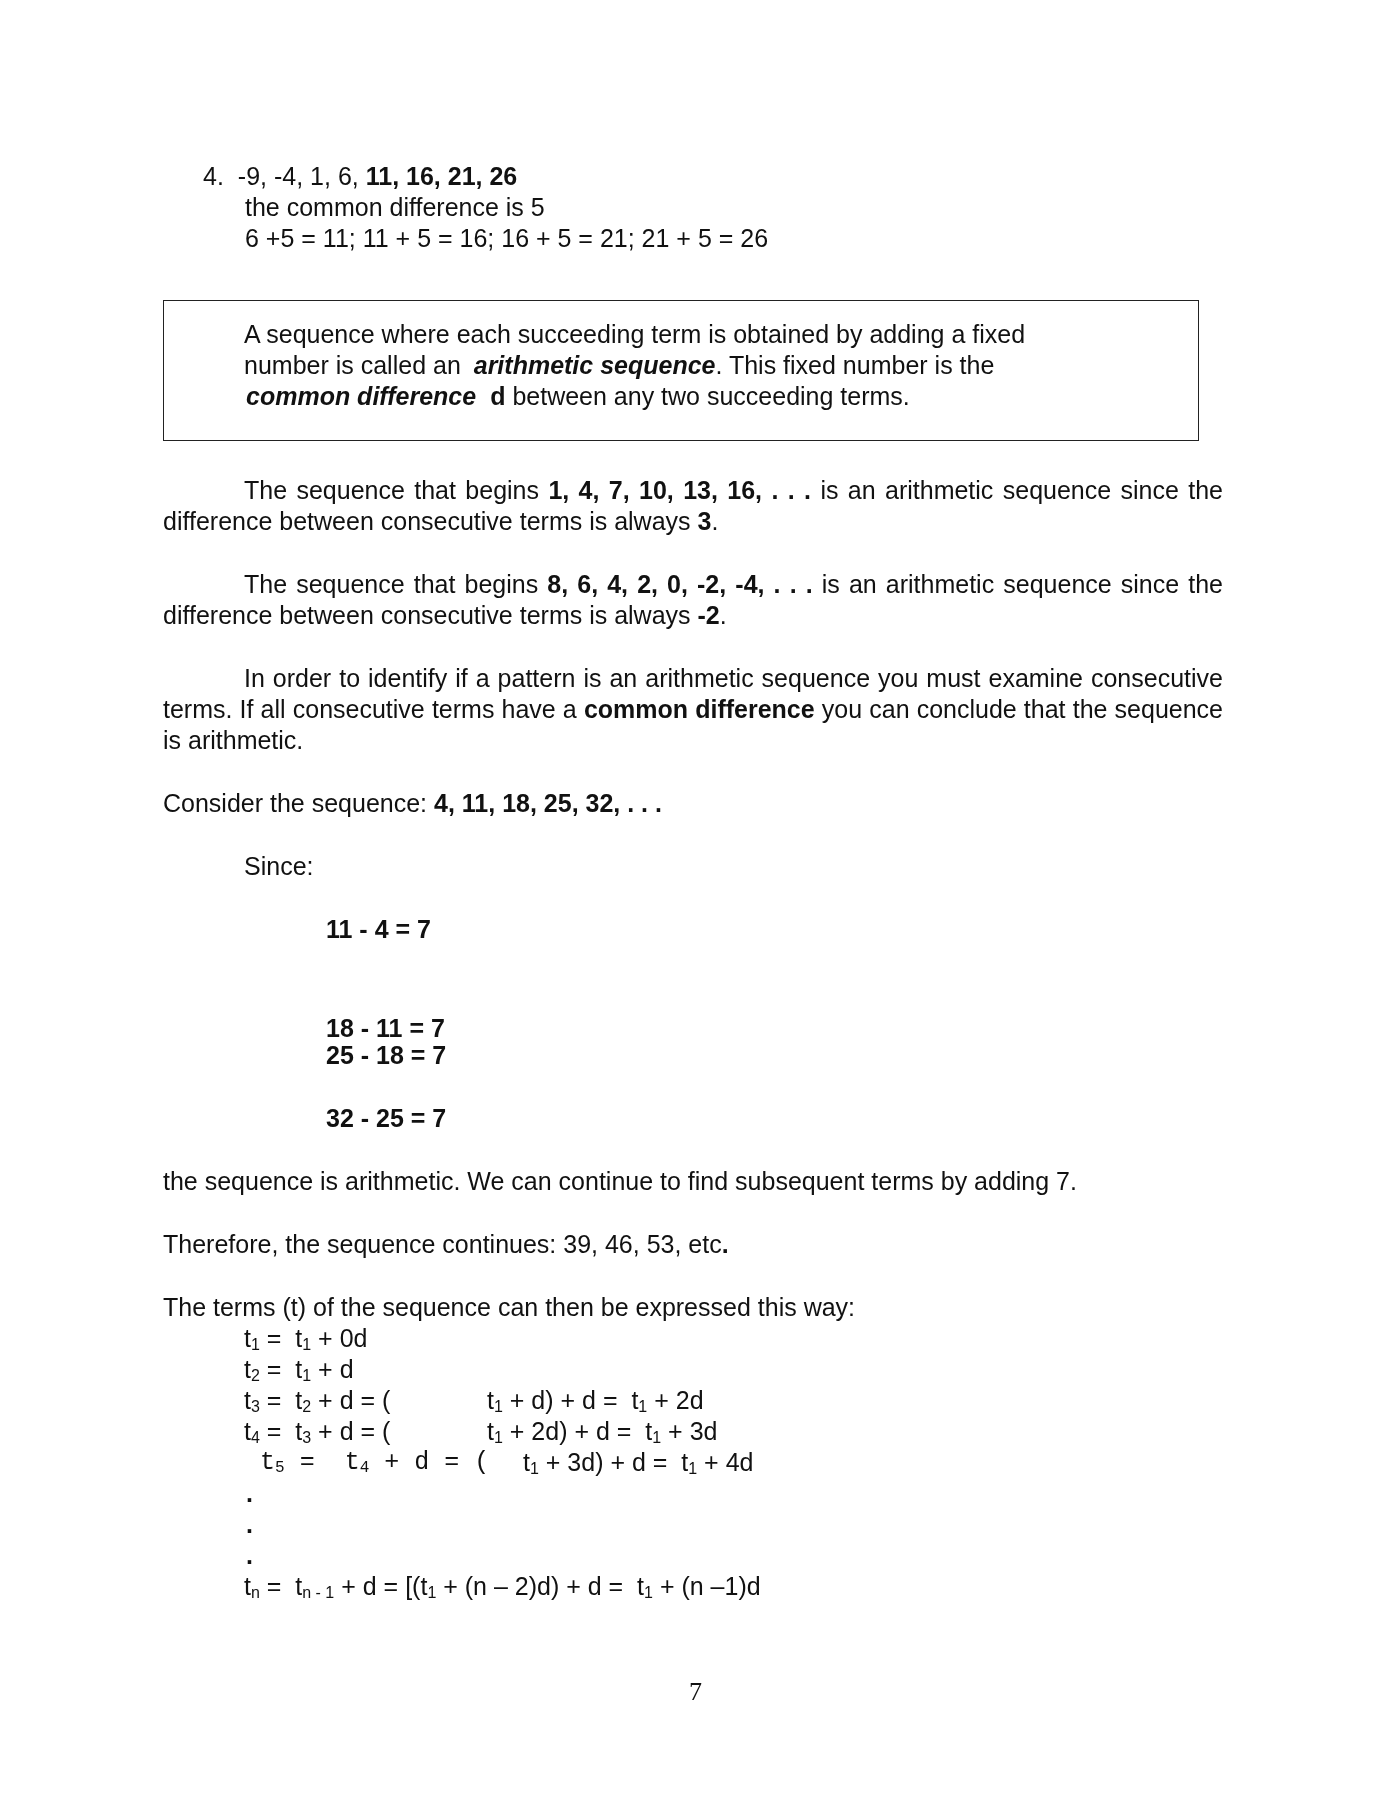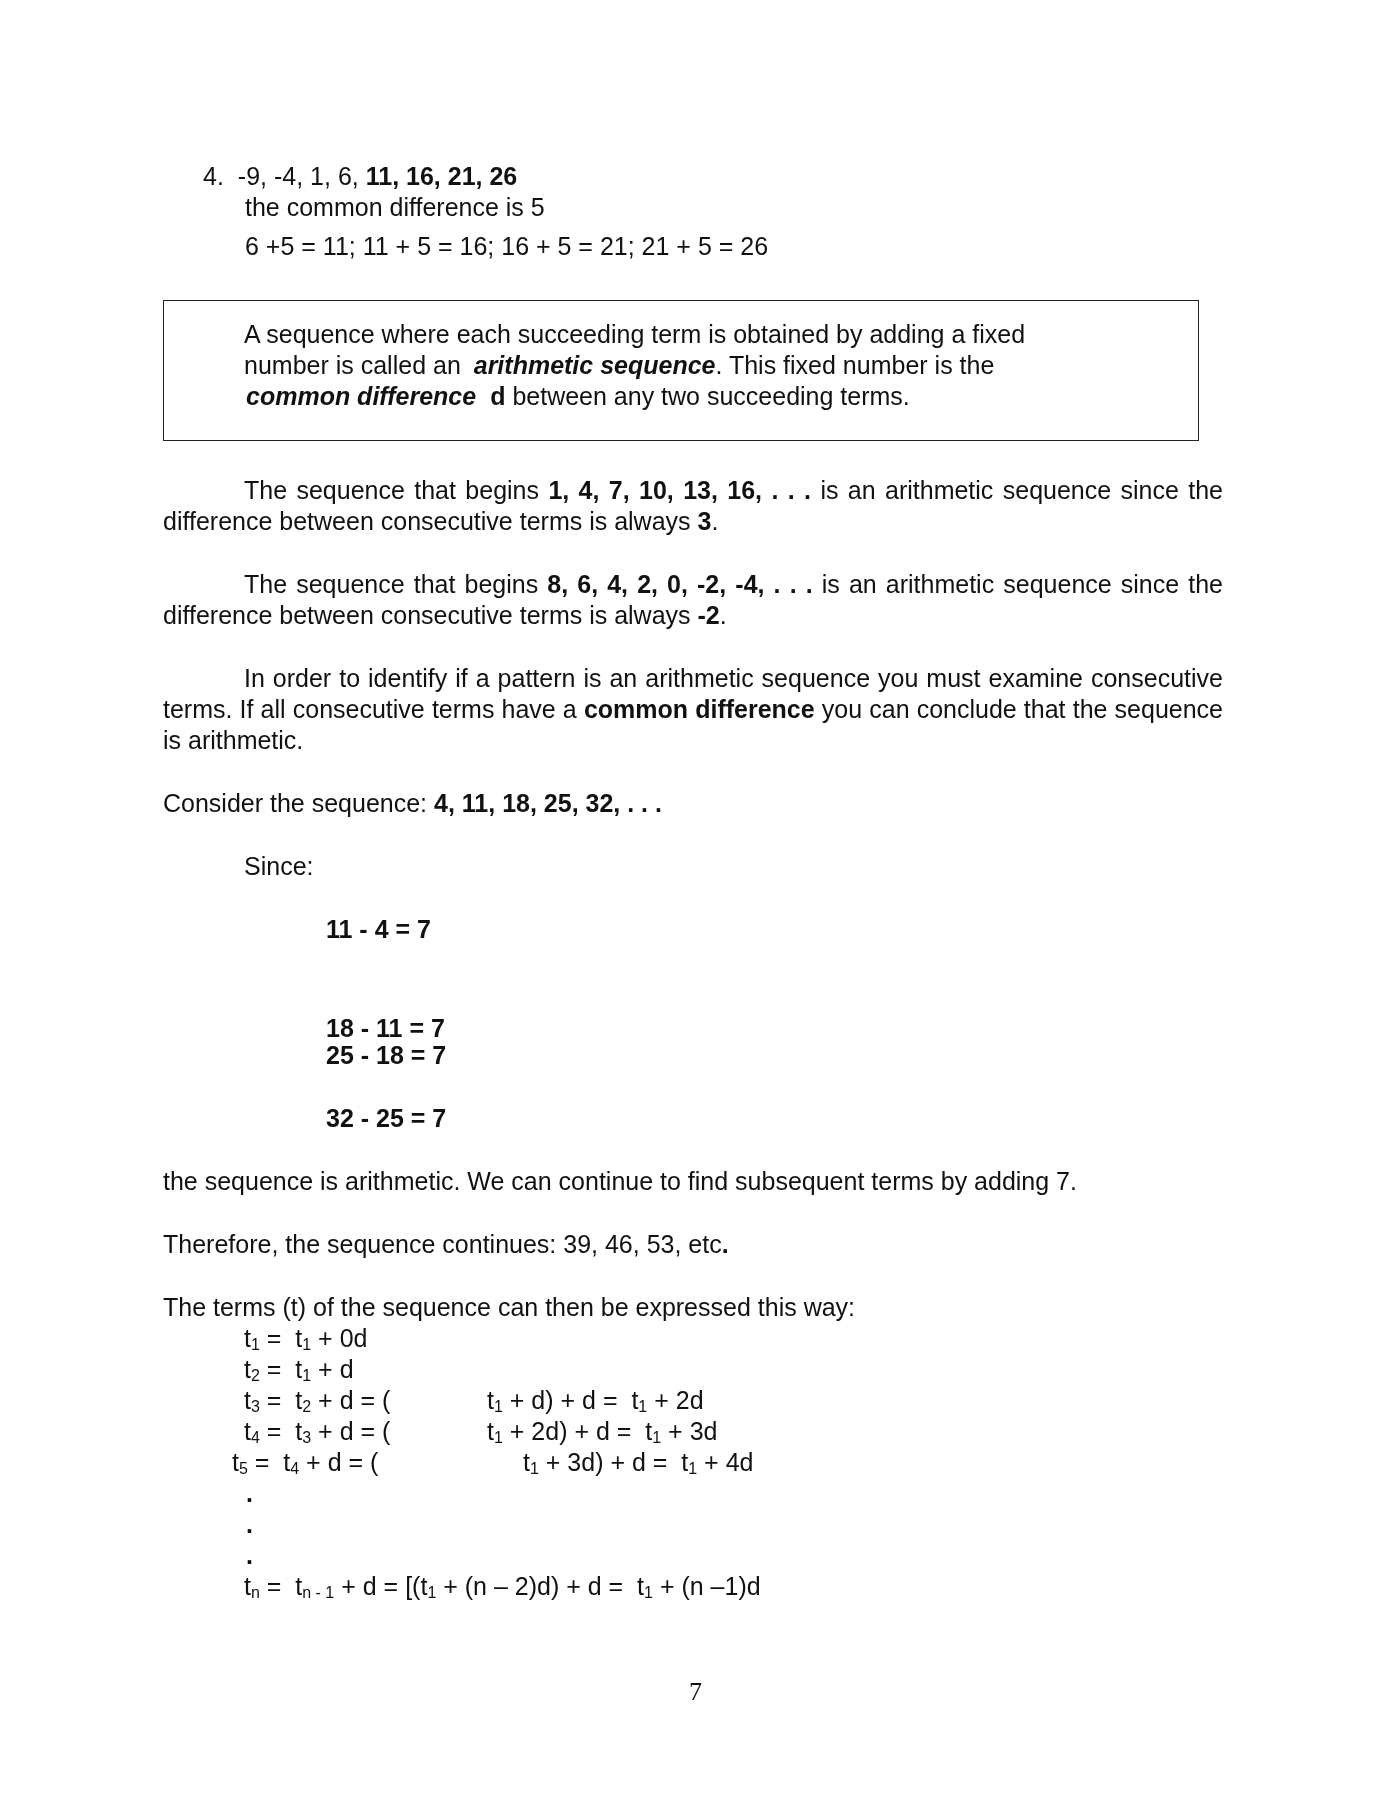--- a/index.html
+++ b/index.html
@@ -25,21 +25,21 @@
     }
     .col2 { position: absolute; left: 487px; }
   </style>
 </head>
 <body>
 
 <div class="abs" style="left:203px; top:161px;">
   <span>4.</span><span style="display:inline-block;width:14px"></span><span>-9, -4, 1, 6, </span><b>11, 16, 21, 26</b>
 </div>
 <div class="abs" style="left:245px; top:192px;">the common difference is 5</div>
-<div class="abs" style="left:245px; top:223px;margin-top:8px;">6 +5 = 11; 11 + 5 = 16; 16 + 5 = 21; 21 + 5 = 26</div>
+<div class="abs" style="left:245px; top:223px;">6 +5 = 11; 11 + 5 = 16; 16 + 5 = 21; 21 + 5 = 26</div>
 
 <div class="box"></div>
 <div class="abs" style="left:244px; top:319px;">A sequence where each succeeding term is obtained by adding a fixed</div>
 <div class="abs" style="left:244px; top:350px;">
   <span>number is called an </span><span style="display:inline-block;width:6px"></span><span class="bi">arithmetic sequence</span><span>.  This fixed number is the</span>
 </div>
 <div class="abs" style="left:246px; top:381px;">
   <span class="bi">common difference</span><span style="display:inline-block;width:14px"></span><b>d</b><span> between any two succeeding terms.</span>
 </div>
 
@@ -88,21 +88,21 @@
   <span>t</span><sub>1</sub><span style="white-space:pre"> + d) + d =  t</span><sub>1</sub><span> + 2d</span>
 </div>
 
 <div class="abs" style="left:244px; top:1416px;">
   <span>t</span><sub>4</sub><span style="white-space:pre"> =  </span><span>t</span><sub>3</sub><span> + d = (</span>
 </div>
 <div class="abs col2" style="top:1416px;">
   <span>t</span><sub>1</sub><span style="white-space:pre"> + 2d) + d =  t</span><sub>1</sub><span> + 3d</span>
 </div>
 
-<div class="abs" style="left:232px; top:1447px;">
+<div class="abs" style="left:260px; top:1447px;font-family:Liberation Mono, monospace;">
   <span>t</span><sub>5</sub><span style="white-space:pre"> =  </span><span>t</span><sub>4</sub><span> + d = (</span>
 </div>
 <div class="abs col2" style="top:1447px;margin-left:36px;">
   <span>t</span><sub>1</sub><span style="white-space:pre"> + 3d) + d =  t</span><sub>1</sub><span> + 4d</span>
 </div>
 
 <div class="abs b" style="left:246px; top:1478px;">.</div>
 <div class="abs b" style="left:246px; top:1509px;">.</div>
 <div class="abs b" style="left:246px; top:1540px;">.</div>
 

